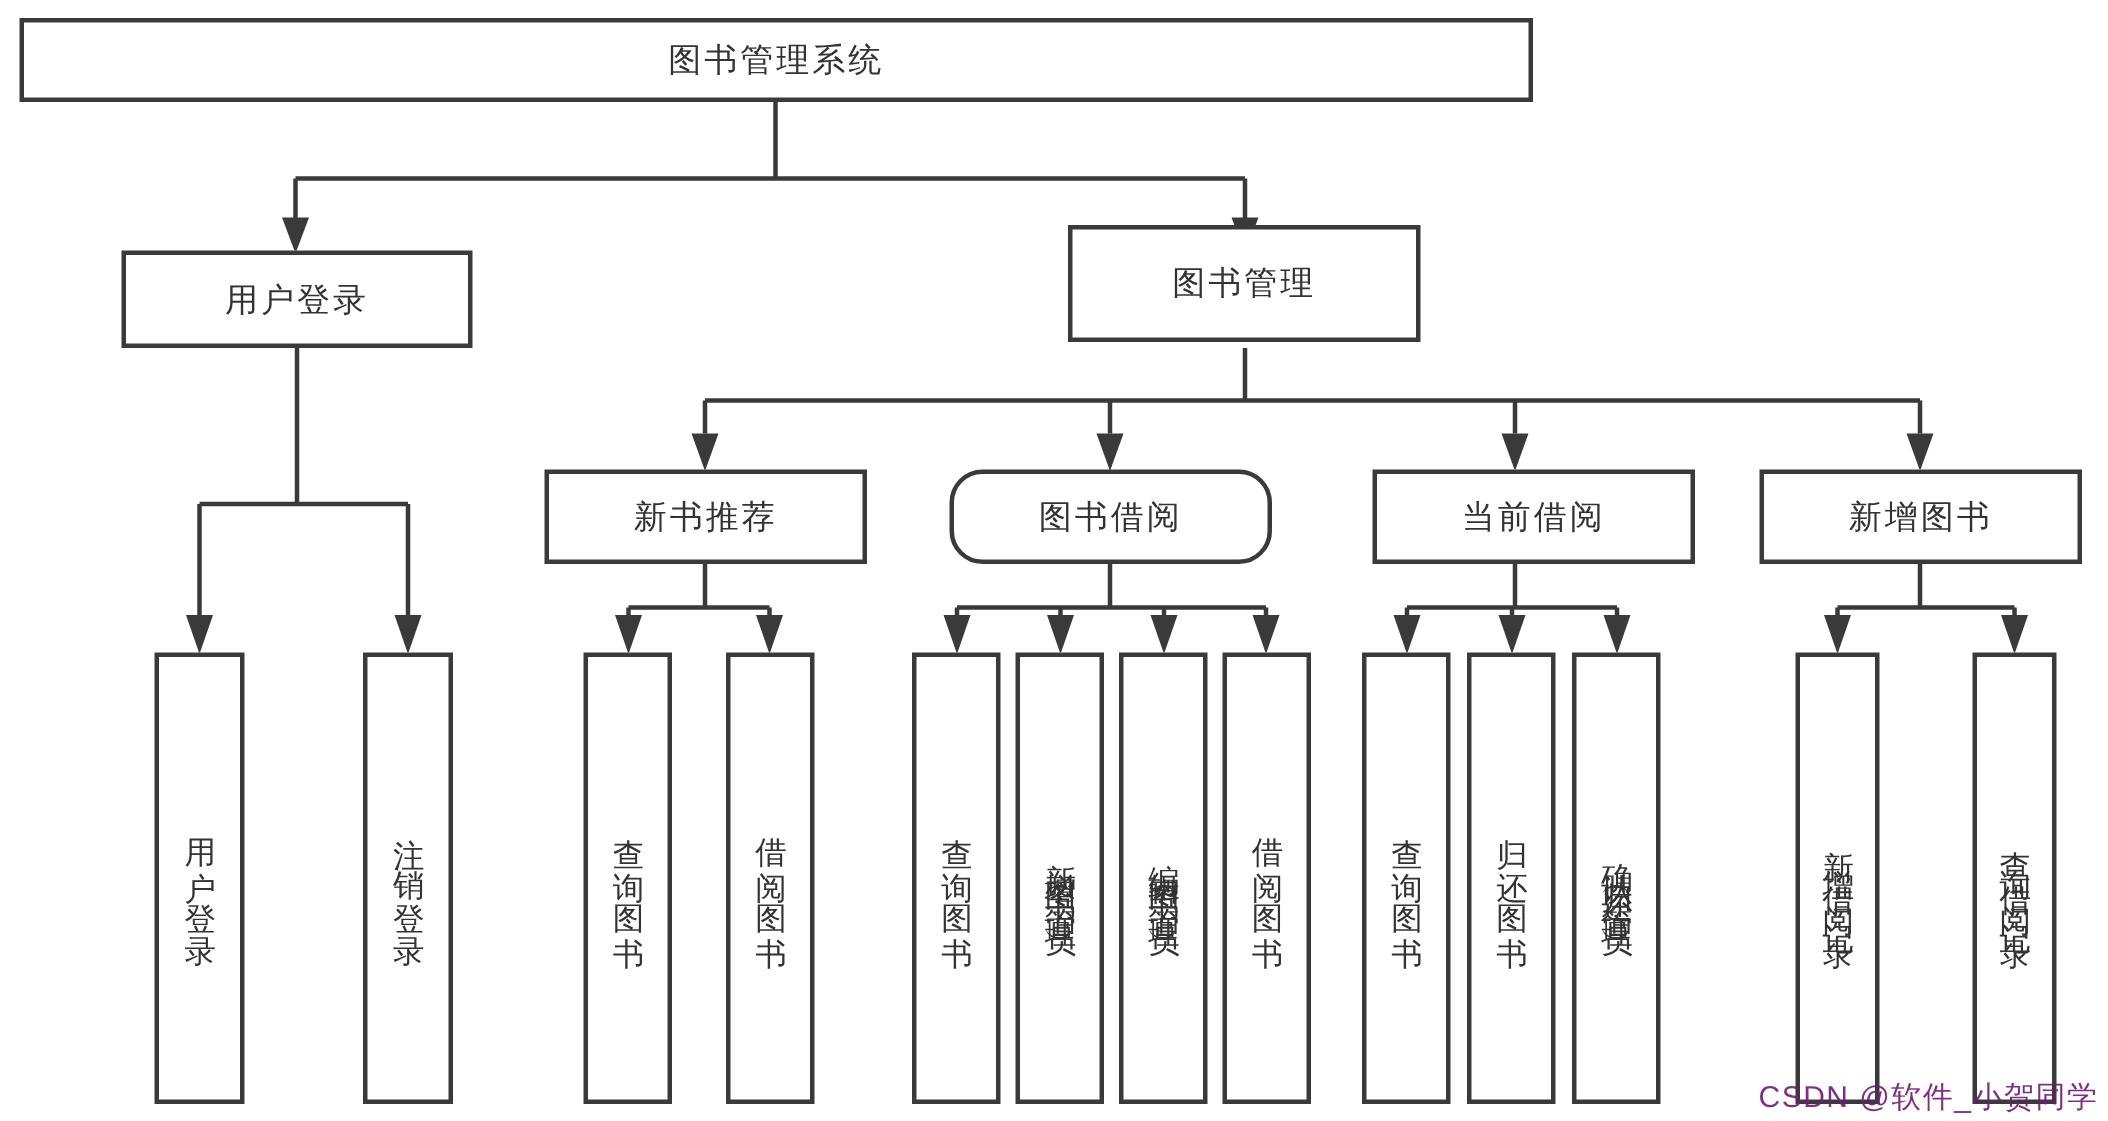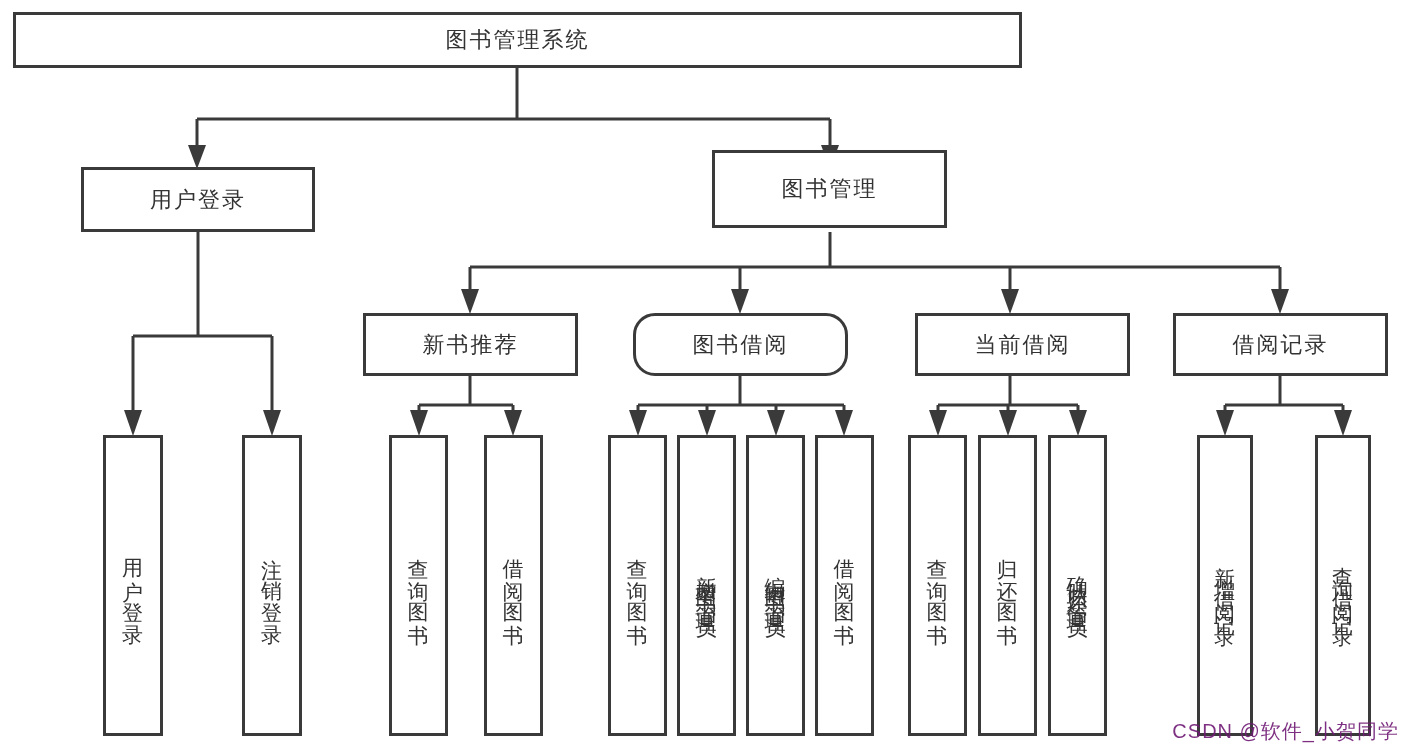--- a/index.html
+++ b/index.html
@@ -145,21 +145,21 @@
   </svg>
 
   <div class="box n-root h-label">图书管理系统</div>
 
   <div class="box n-user-login h-label">用户登录</div>
   <div class="box n-book-mgmt h-label">图书管理</div>
 
   <div class="box n-l3 n-new-book h-label">新书推荐</div>
   <div class="box n-l3 n-book-borrow h-label">图书借阅</div>
   <div class="box n-l3 n-cur-borrow h-label">当前借阅</div>
-  <div class="box n-l3 n-borrow-rec h-label">借阅记录</div>
+  <div class="box n-l3 n-borrow-rec h-label">新增图书</div>
 
   <div class="box leaf lf1 v-label vlen4">用户登录</div>
   <div class="box leaf lf2 v-label vlen4">注销登录</div>
 
   <div class="box leaf lf3 v-label vlen4">查询图书</div>
   <div class="box leaf lf4 v-label vlen4">借阅图书</div>
 
   <div class="box leaf lf5 v-label vlen4">查询图书</div>
   <div class="box leaf lf6 v-label vlen9">新增图书（管理员）</div>
   <div class="box leaf lf7 v-label vlen9">编辑图书（管理员）</div>

